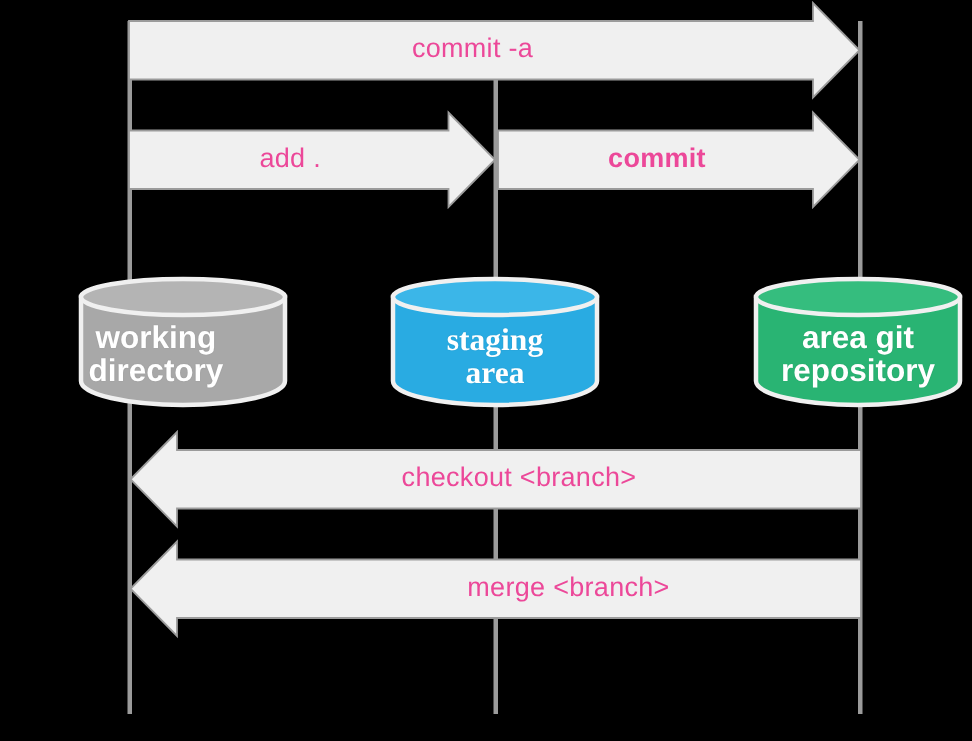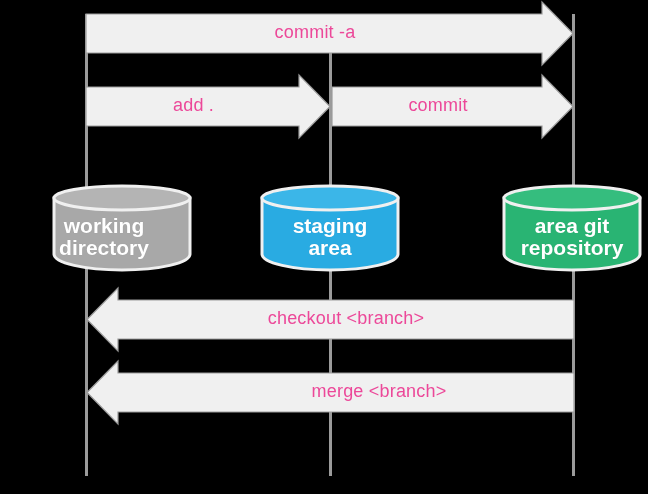--- a/index.html
+++ b/index.html
@@ -82,21 +82,21 @@
     <div class="arrow-label" style="top:21px; right:30px;">commit -a</div>
   </div>
 
   <div class="arrow" style="left:86px; top:74px; width:245px; height:64px;">
     <svg width="245" height="64" viewBox="0 0 245 64">
       <polygon points="0,13 213,13 213,1 244,32.5 213,64 213,52 0,52" fill="#f0f0f0" stroke="#9b9b9b" stroke-width="1.2"></polygon>
     </svg>
     <div class="arrow-label" style="top:21px; right:30px;">add .</div>
   </div>
 
-  <div class="arrow" style="left:332px; top:74px; width:242px; height:64px;">
+  <div class="arrow" style="left:332px; top:74px; width:242px; height:64px;font-weight:bold;">
     <svg width="242" height="64" viewBox="0 0 242 64">
       <polygon points="0,13 210,13 210,1 241,32.5 210,64 210,52 0,52" fill="#f0f0f0" stroke="#9b9b9b" stroke-width="1.2"></polygon>
     </svg>
     <div class="arrow-label" style="top:21px; right:30px;">commit</div>
   </div>
 
   <div class="arrow" style="left:86px; top:287px; width:488px; height:64px;">
     <svg width="488" height="64" viewBox="0 0 488 64">
       <polygon points="488,13 32,13 32,1 1,32.5 32,64 32,52 488,52" fill="#f0f0f0" stroke="#9b9b9b" stroke-width="1.2"></polygon>
     </svg>
@@ -117,21 +117,21 @@
     </svg>
     <div class="cyl-label" style="top:31px;">working
 directory</div>
   </div>
 
   <div class="cyl" style="left:260px; top:184px; width:140px; height:88px;">
     <svg width="140" height="88" viewBox="0 0 140 88">
       <path d="M2,14 L2,70 C2,79 33,86 70,86 C107,86 138,79 138,70 L138,14 Z" fill="#29abe2" stroke="#f0f0f0" stroke-width="3"></path>
       <ellipse cx="70" cy="14" rx="68" ry="12" fill="#3bb6e8" stroke="#f0f0f0" stroke-width="3"></ellipse>
     </svg>
-    <div class="cyl-label" style="top:31px;">staging
+    <div class="cyl-label" style="top:31px;font-family:Liberation Serif, serif;">staging
 area</div>
   </div>
 
   <div class="cyl" style="left:502px; top:184px; width:140px; height:88px;">
     <svg width="140" height="88" viewBox="0 0 140 88">
       <path d="M2,14 L2,70 C2,79 33,86 70,86 C107,86 138,79 138,70 L138,14 Z" fill="#29b473" stroke="#f0f0f0" stroke-width="3"></path>
       <ellipse cx="70" cy="14" rx="68" ry="12" fill="#35bd7e" stroke="#f0f0f0" stroke-width="3"></ellipse>
     </svg>
     <div class="cyl-label" style="top:31px;">area git
 repository</div>

